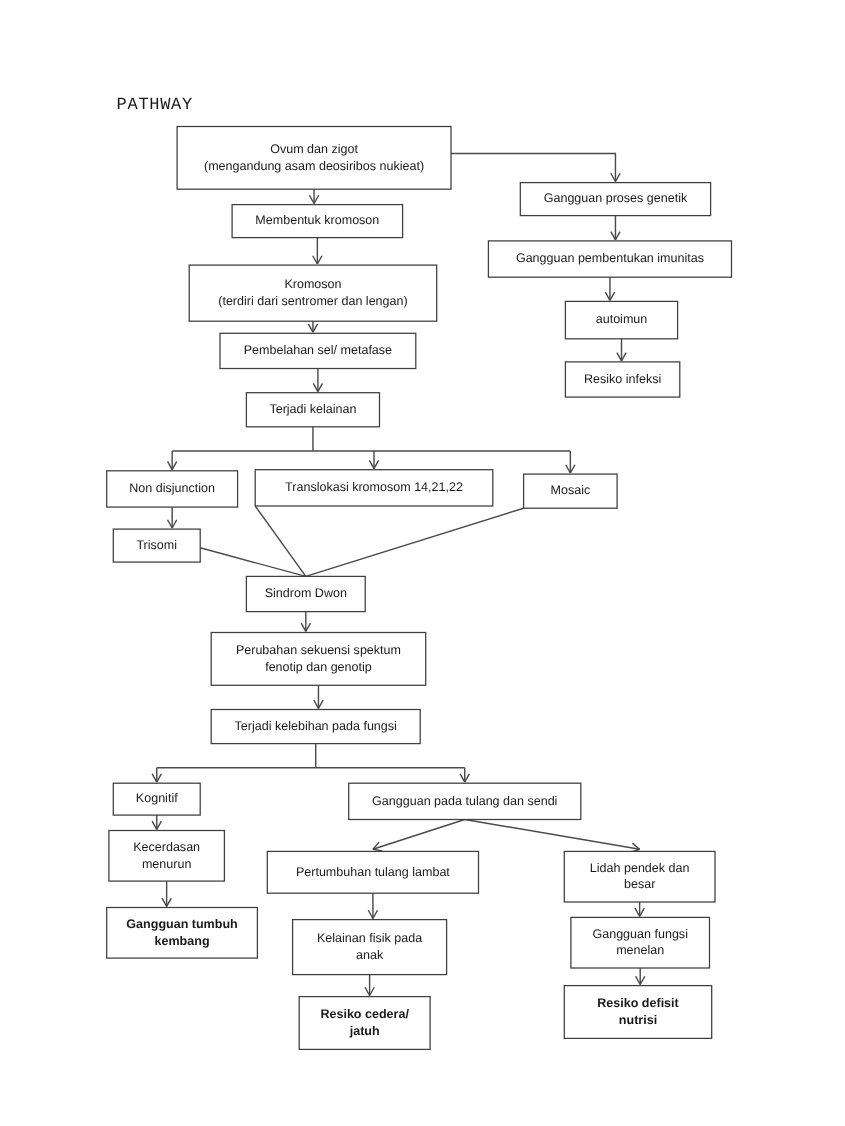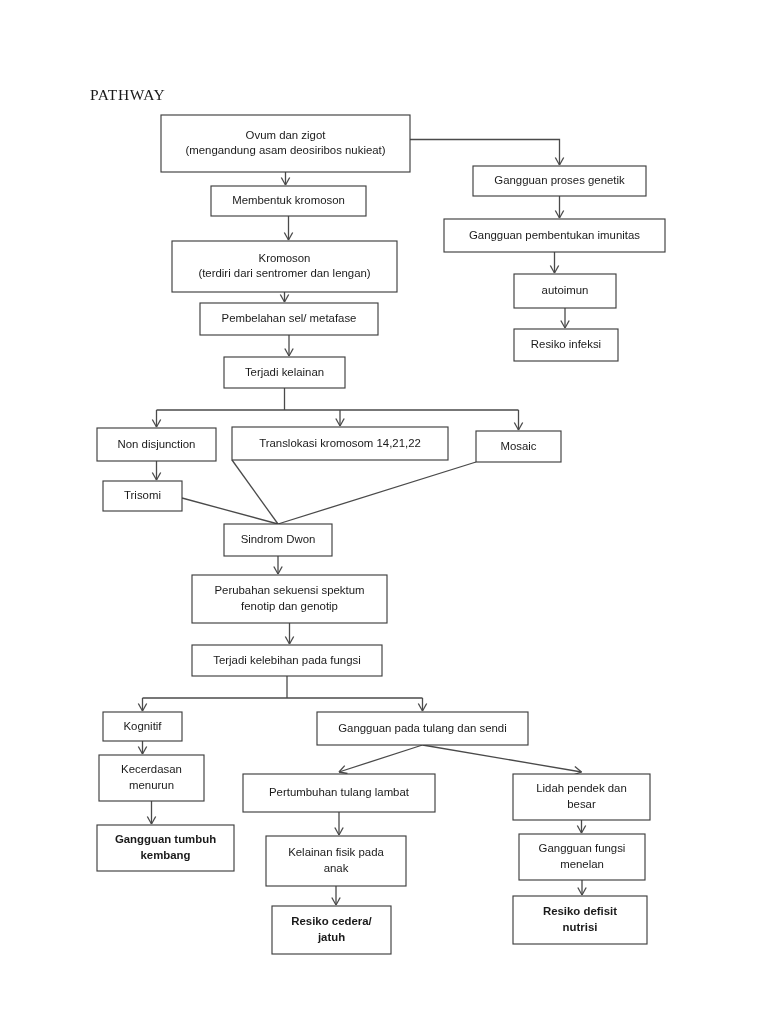--- a/index.html
+++ b/index.html
@@ -15,23 +15,23 @@
     font-family: "Liberation Sans", sans-serif;
     color: #000000;
     overflow: hidden;
   }
   #page-root {
     position: absolute;
     inset: 0;
   }
   .page-title {
     position: absolute;
-    left: 90px;
+    left: 106px;
     top: 86px;
-    font-family: Liberation Serif, serif;
+    font-family: Liberation Mono, monospace;
     font-size: 15.5px;
     letter-spacing: 0.6px;
     color: #1a1a1a;
     white-space: nowrap;
   }
   svg.flow {
     position: absolute;
     left: 0;
     top: 0;
     width: 768px;

